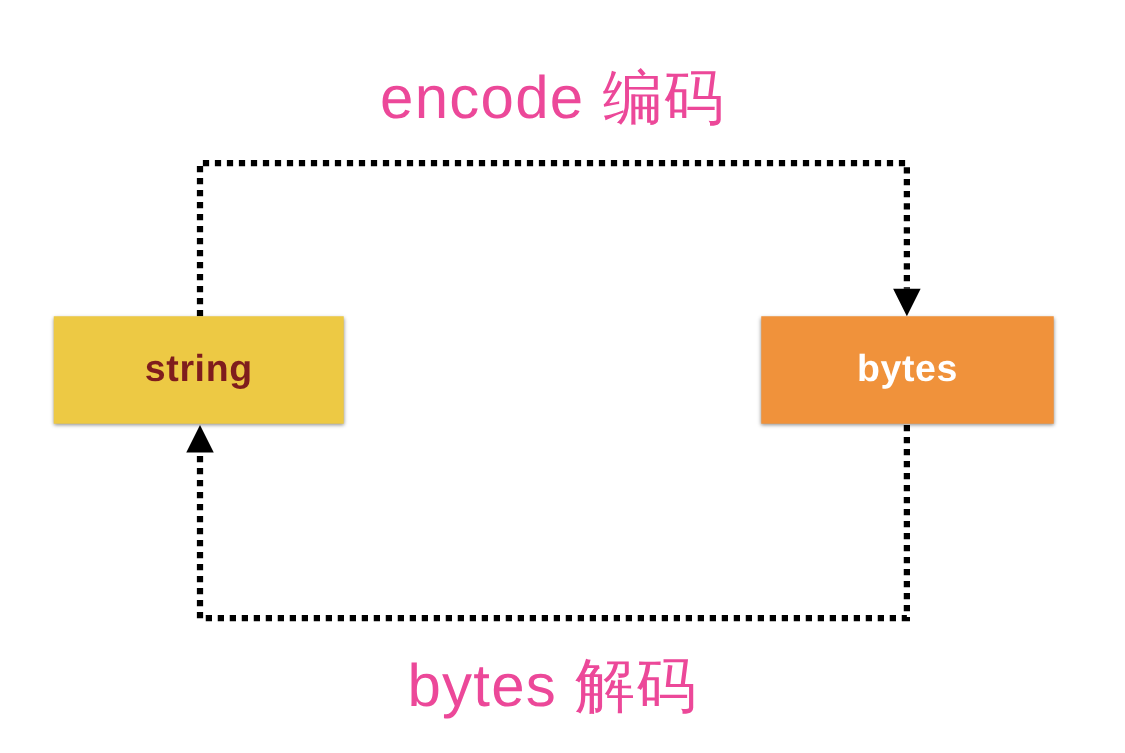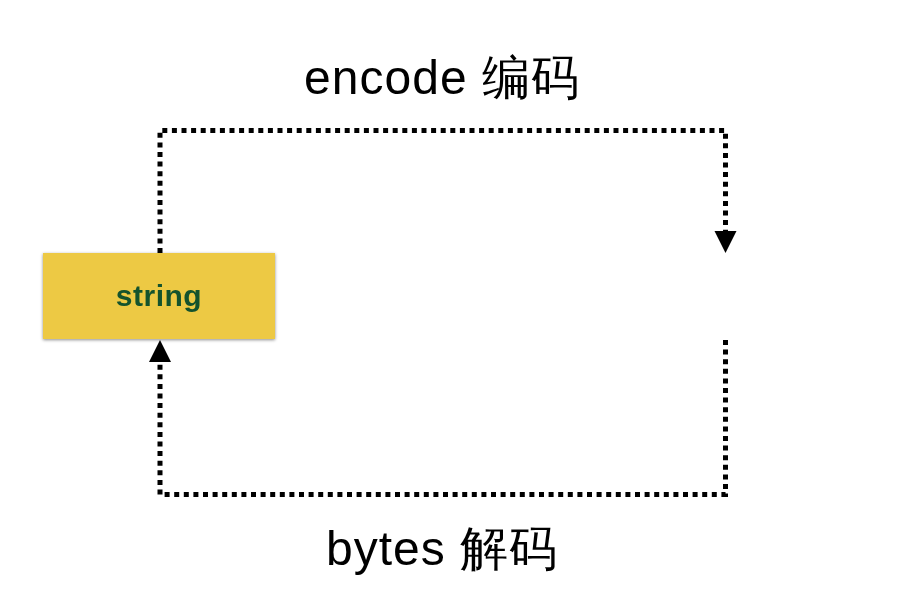--- a/index.html
+++ b/index.html
@@ -12,21 +12,21 @@
     overflow: hidden;
     font-family: "Liberation Sans", "DejaVu Sans", sans-serif;
   }
   .edge-label {
     position: absolute;
     left: 0;
     width: 884px;
     text-align: center;
     font-size: 48px;
     font-weight: 300;
-    color: #000000;
+    color: #ec4899;
     letter-spacing: 1px;
     white-space: nowrap;
   }
   .edge-label.top { top: 46px; }
   .edge-label.bottom { top: 517px; }
   .connector-svg {
     position: absolute;
     left: 0;
     top: 0;
     width: 900px;
@@ -57,20 +57,23 @@
 
   <svg class="connector-svg" viewBox="0 0 900 602">
 
     <path class="dotted-line" d="M 160 253 L 160 130.5 L 725.5 130.5 L 725.5 231" fill="none" stroke="#000000" stroke-width="5" stroke-dasharray="5 4.6" stroke-linecap="butt"></path>
     <polygon class="arrow-head" points="714.5,231 736.5,231 725.5,253" fill="#000000"></polygon>
 
     <path class="dotted-line" d="M 725.5 340 L 725.5 494.5 L 160 494.5 L 160 362" fill="none" stroke="#000000" stroke-width="5" stroke-dasharray="5 4.6" stroke-linecap="butt"></path>
     <polygon class="arrow-head" points="149,362 171,362 160,340" fill="#000000"></polygon>
   </svg>
 
-  <div class="node string" style="background: rgb(237, 201, 68); color: #14532d;">
+  <div class="node string" style="background: rgb(237, 201, 68); color: #7f1d1d;">
     <span>string</span>
   </div>
 
+  <div class="node bytes" style="background: rgb(240, 146, 59); color: rgb(255, 255, 255);">
+    <span>bytes</span>
+  </div>
 
   <div class="edge-label bottom">bytes 解码</div>
 
 </div>
 
 </body></html>

